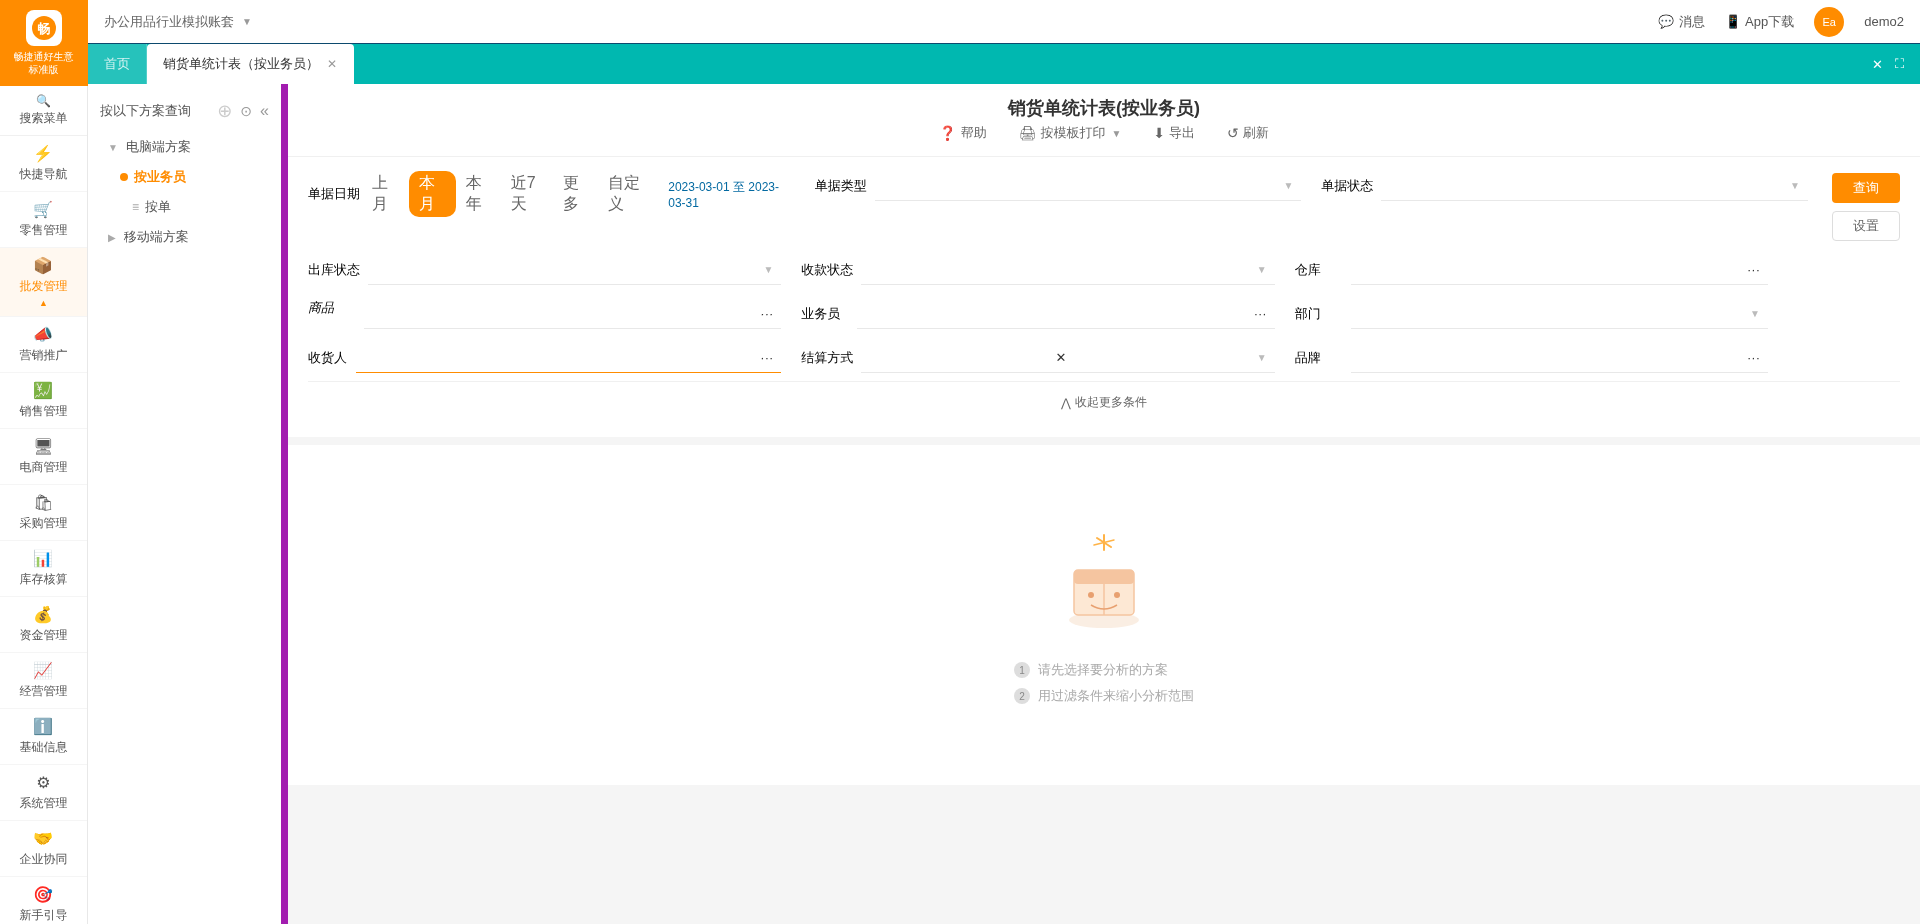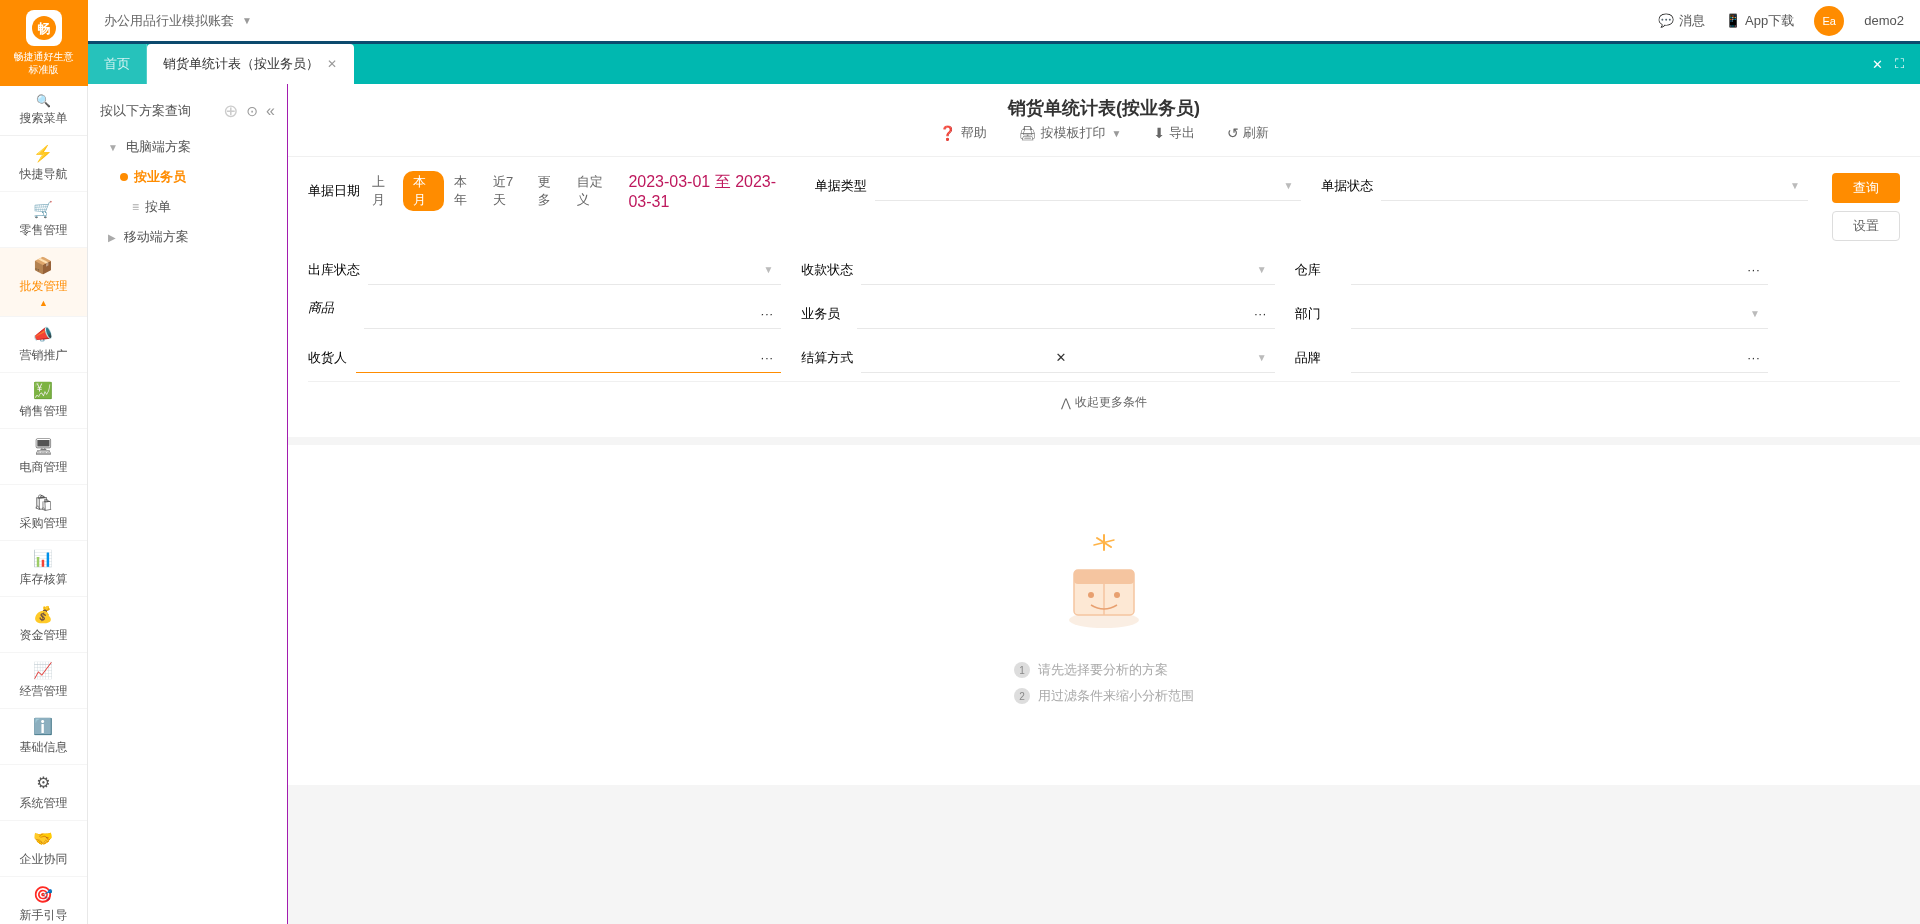--- a/index.html
+++ b/index.html
@@ -71,21 +71,21 @@
       flex: 1;
       display: flex;
       flex-direction: column;
       overflow: hidden;
     }
 
     
     .top-header {
       height: 44px;
       background: #fff;
-      border-bottom: 3px solid #0c4a6e;
+      border-bottom: 1px solid #0c4a6e;
       display: flex;
       align-items: center;
       padding: 8px 16px;
       justify-content: space-between;
     }
     .top-header-left {
       display: flex;
       align-items: center;
       gap: 8px;
       color: #666;
@@ -150,21 +150,21 @@
       flex: 1;
       display: flex;
       overflow: hidden;
       background: #f5f5f5;
     }
 
     
     .left-panel {
       width: 200px;
       background: #fff;
-      border-right: 1px solid #a21caf;
+      border-right: 7px solid #a21caf;
       padding: 10px 0;
       flex-shrink: 0;
     }
     .left-panel-header {
       display: flex;
       align-items: center;
       padding: 6px 12px;
       justify-content: space-between;
       color: #555;
       font-size: 13px;
@@ -278,21 +278,21 @@
       display: flex;
       align-items: center;
       justify-content: space-between;
       cursor: pointer;
     }
     .filter-select .sel-arrow { color: #bbb; font-size: 10px; }
     .date-tab {
       padding: 2px 8px;
       cursor: pointer;
       color: #666;
-      font-size: 13px;
+      font-size: 16px;
       border-radius: 3px;
     }
     .date-tab.active { background: #ff8c00; color: white; border-radius: 10px; padding: 2px 10px; }
 
     
     .collapse-bar {
       display: flex;
       justify-content: center;
       padding: 8px 0;
       background: #fff;
@@ -562,21 +562,21 @@
           <div style="display:flex;align-items:center;gap:8px;flex:1;padding-right:20px;">
             <span class="filter-label">单据日期</span>
             <div style="display:flex;align-items:center;gap:2px;">
               <span class="date-tab">上月</span>
               <span class="date-tab active">本月</span>
               <span class="date-tab">本年</span>
               <span class="date-tab">近7天</span>
               <span class="date-tab">更多</span>
               <span class="date-tab">自定义</span>
             </div>
-            <span style="color:#be185d;font-size:16px;margin-left:4px;">2023-03-01 至 2023-03-31</span>
+            <span style="color:#0369a1;font-size:12px;margin-left:4px;">2023-03-01 至 2023-03-31</span>
           </div>
           <div style="display:flex;align-items:center;gap:8px;flex:1;padding-right:20px;">
             <span class="filter-label">单据类型</span>
             <div class="filter-select">
               <span></span>
               <span class="sel-arrow">▼</span>
             </div>
           </div>
           <div style="display:flex;align-items:center;gap:8px;flex:1;padding-right:12px;">
             <span class="filter-label">单据状态</span>

